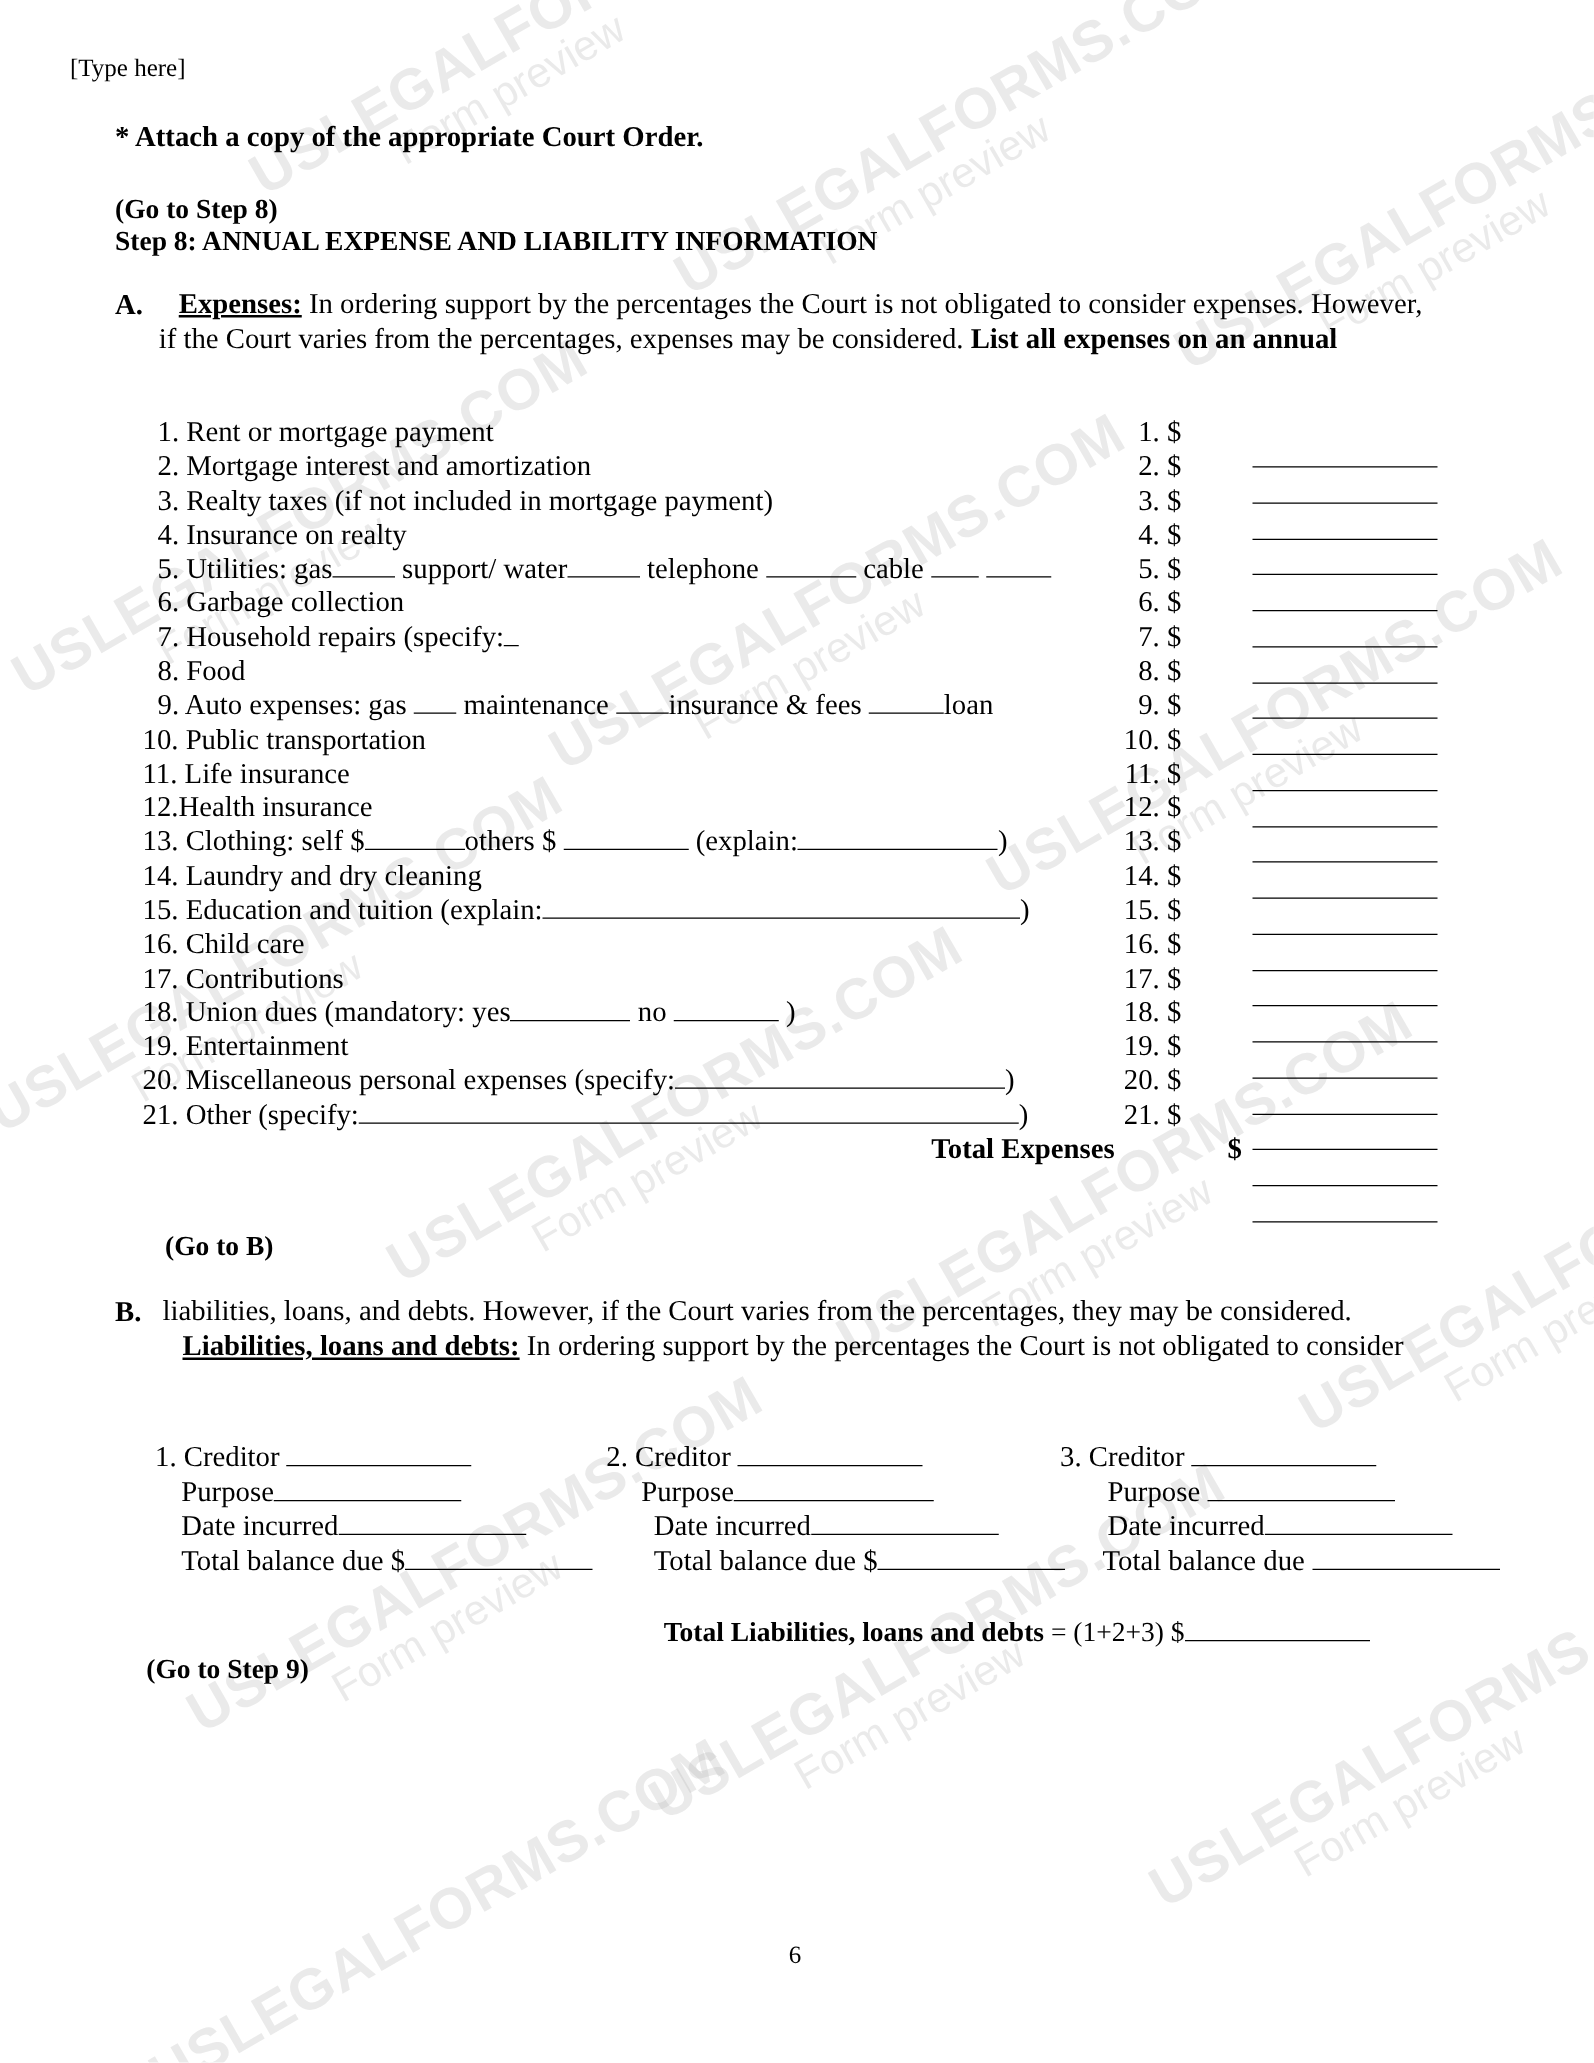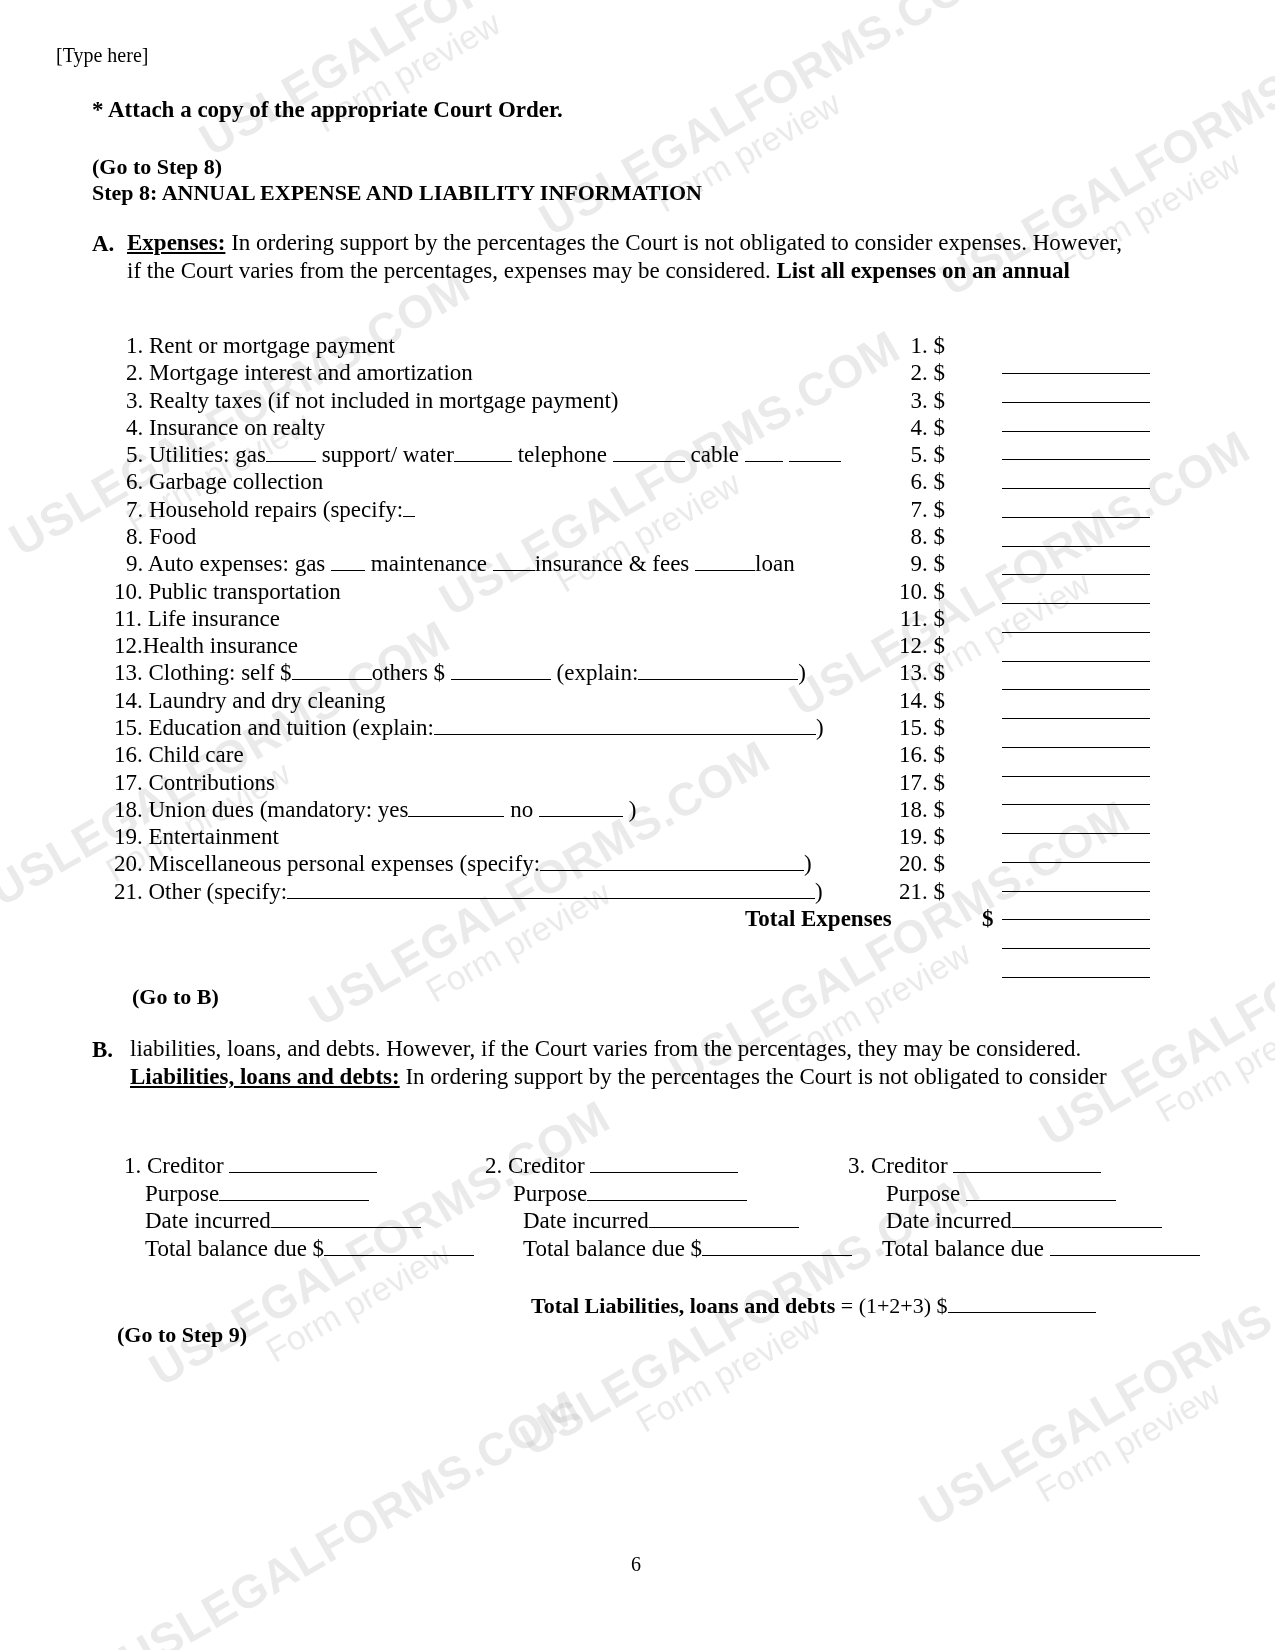--- a/index.html
+++ b/index.html
@@ -5,21 +5,21 @@
   html, body { margin: 0; padding: 0; background: #ffffff; }
   body {
     width: 1275px; height: 1650px; position: relative; overflow: hidden;
     font-family: "Liberation Serif", "DejaVu Serif", serif; color: #000;
   }
   .abs { position: absolute; white-space: nowrap; }
   .hdr { font-size: 20px; }
   .bold { font-weight: bold; }
   .t22 { font-size: 22px; }
   .t23 { font-size: 23px; }
-  .u { text-decoration: underline; }
+  .u { text-decoration: underline; margin-left: 16px; }
   .blank { display: inline-block; border-bottom: 1.5px solid #000; height: 18px; vertical-align: baseline; }
   .line { position: absolute; border-bottom: 1.5px solid #000; height: 0; }
   .para { position: absolute; font-size: 23px; line-height: 28px; }
   .wm { position: absolute; color: rgba(180,180,180,0.28); font-family: "Liberation Sans", sans-serif;
         transform: rotate(-30deg); transform-origin: left top; white-space: nowrap; pointer-events: none; }
   .wm .big { font-size: 46px; font-weight: bold; letter-spacing: 1px; display: block; }
   .wm .small { font-size: 34px; display: block; margin-left: 110px; margin-top: -6px; }
 </style>
 </head>
 <body>

